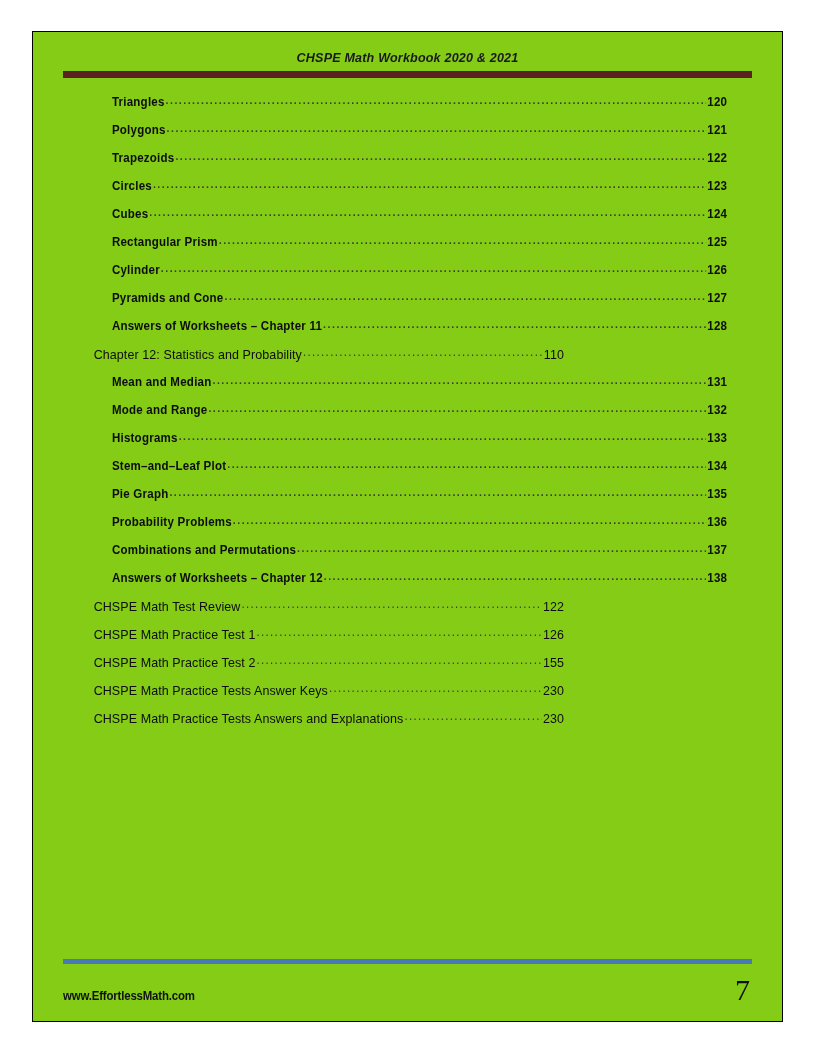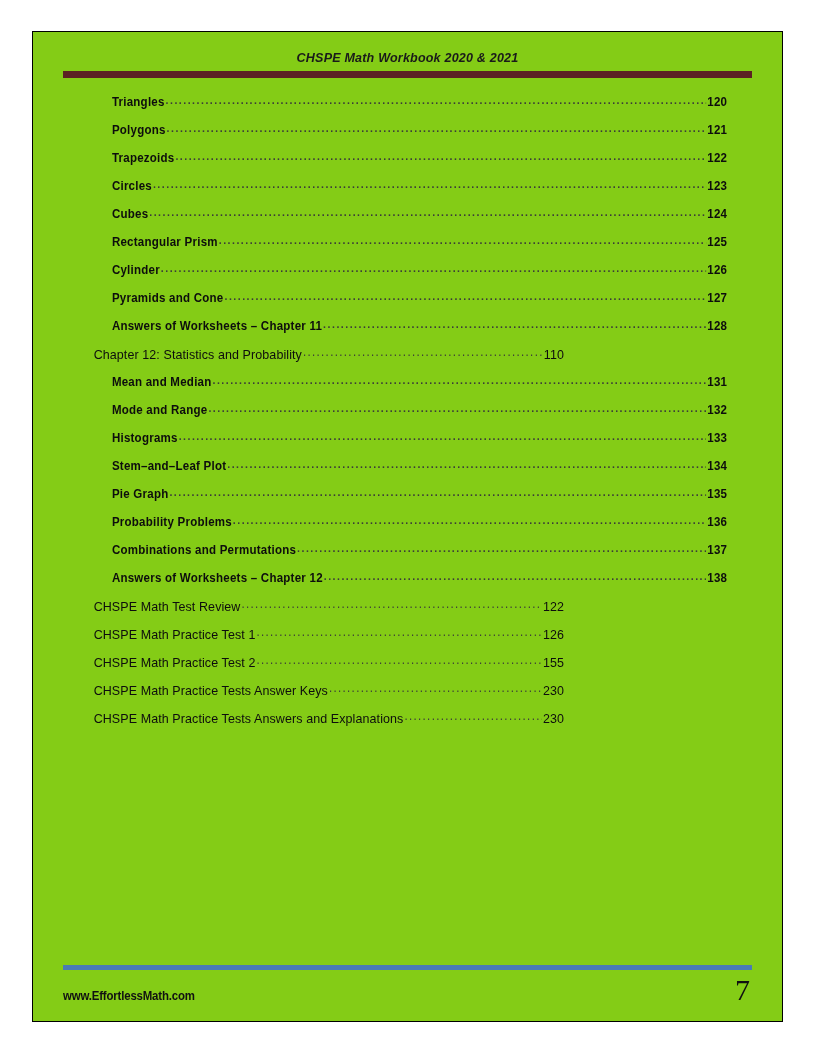--- a/index.html
+++ b/index.html
@@ -131,21 +131,21 @@
   .footer-rule {
     height: 5px;
     background: #4A7AB5;
     margin: 0 30px 0 30px;
   }
   .footer-line {
     display: flex;
     align-items: flex-end;
     justify-content: space-between;
     margin: 0 30px;
-    padding-top: 6px;
+    padding-top: 12px;
   }
   .footer-site {
     font-family: "Liberation Sans", sans-serif;
     font-size: 13px;
     font-weight: bold;
     letter-spacing: -0.2px;
     color: #111111;
     transform: scaleX(0.88);
     transform-origin: left bottom;
   }

